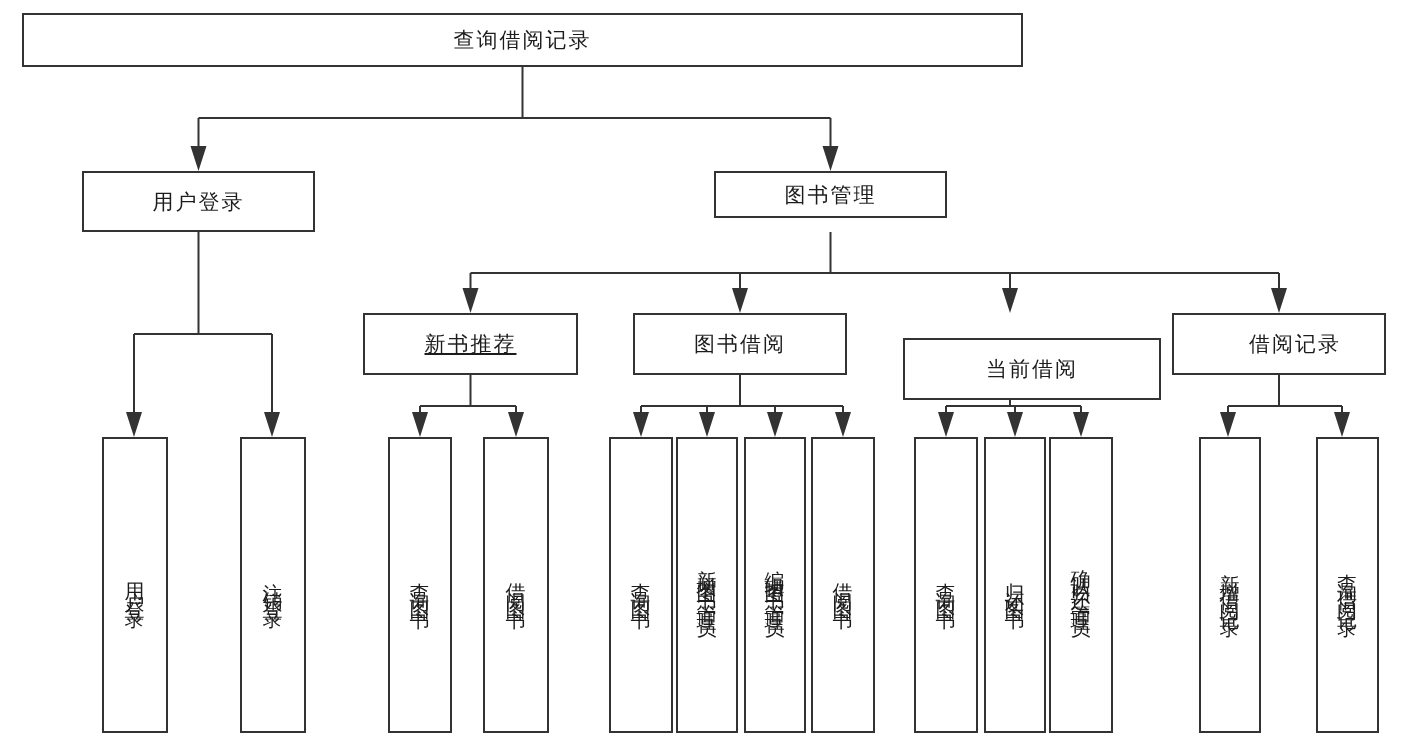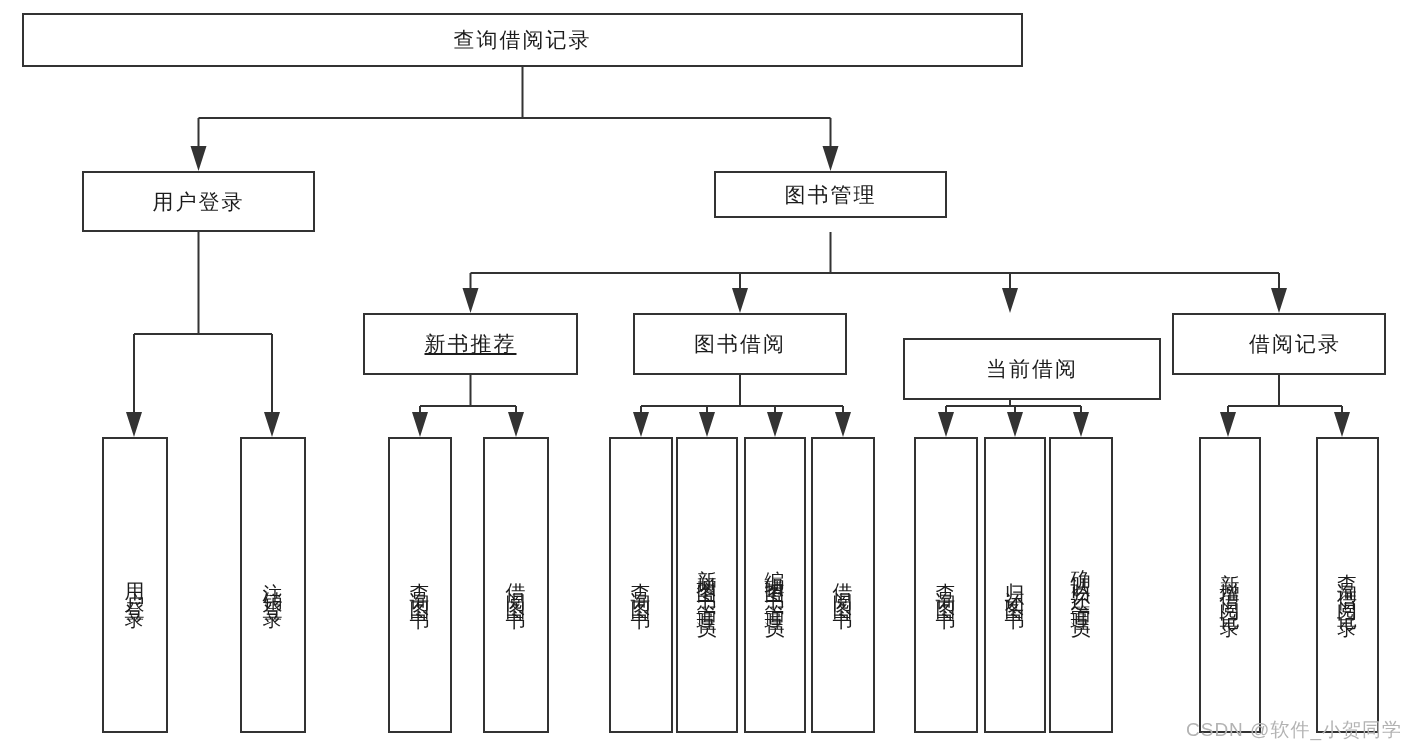--- a/index.html
+++ b/index.html
@@ -180,15 +180,14 @@
   <div class="leaf leaf-11 long">
     <span>确认归还（管理员）</span>
   </div>
   <div class="leaf leaf-12">
     <span>新增借阅记录</span>
   </div>
   <div class="leaf leaf-13">
     <span>查询借阅记录</span>
   </div>
 
-  <div class="watermark">CSDN @软件_小贺同学</div>
 
 </div>
 
 </body></html>

